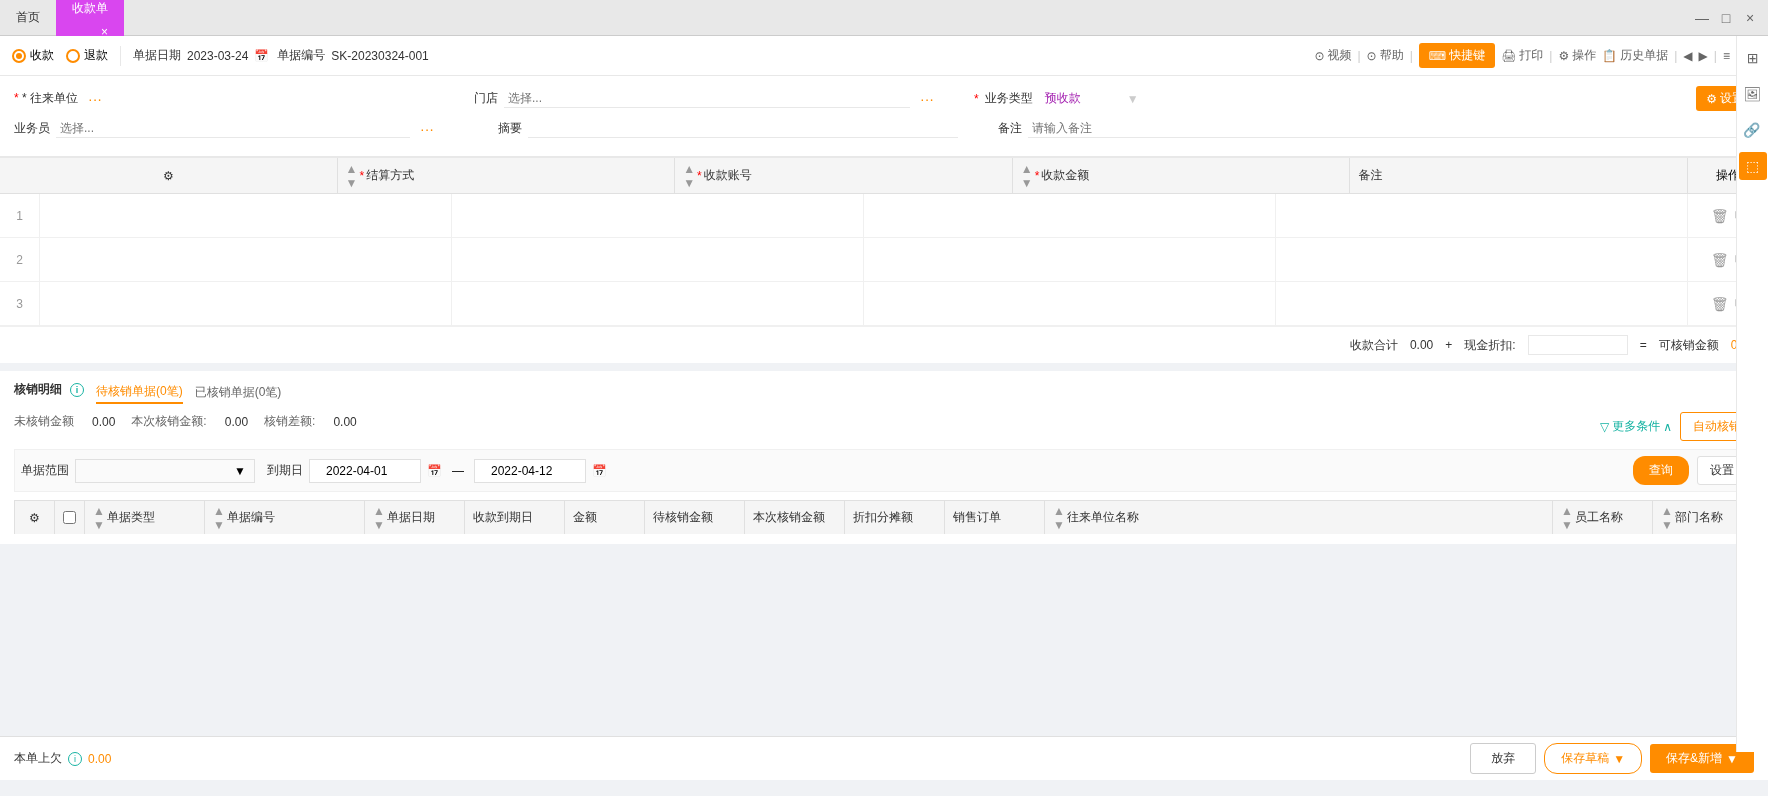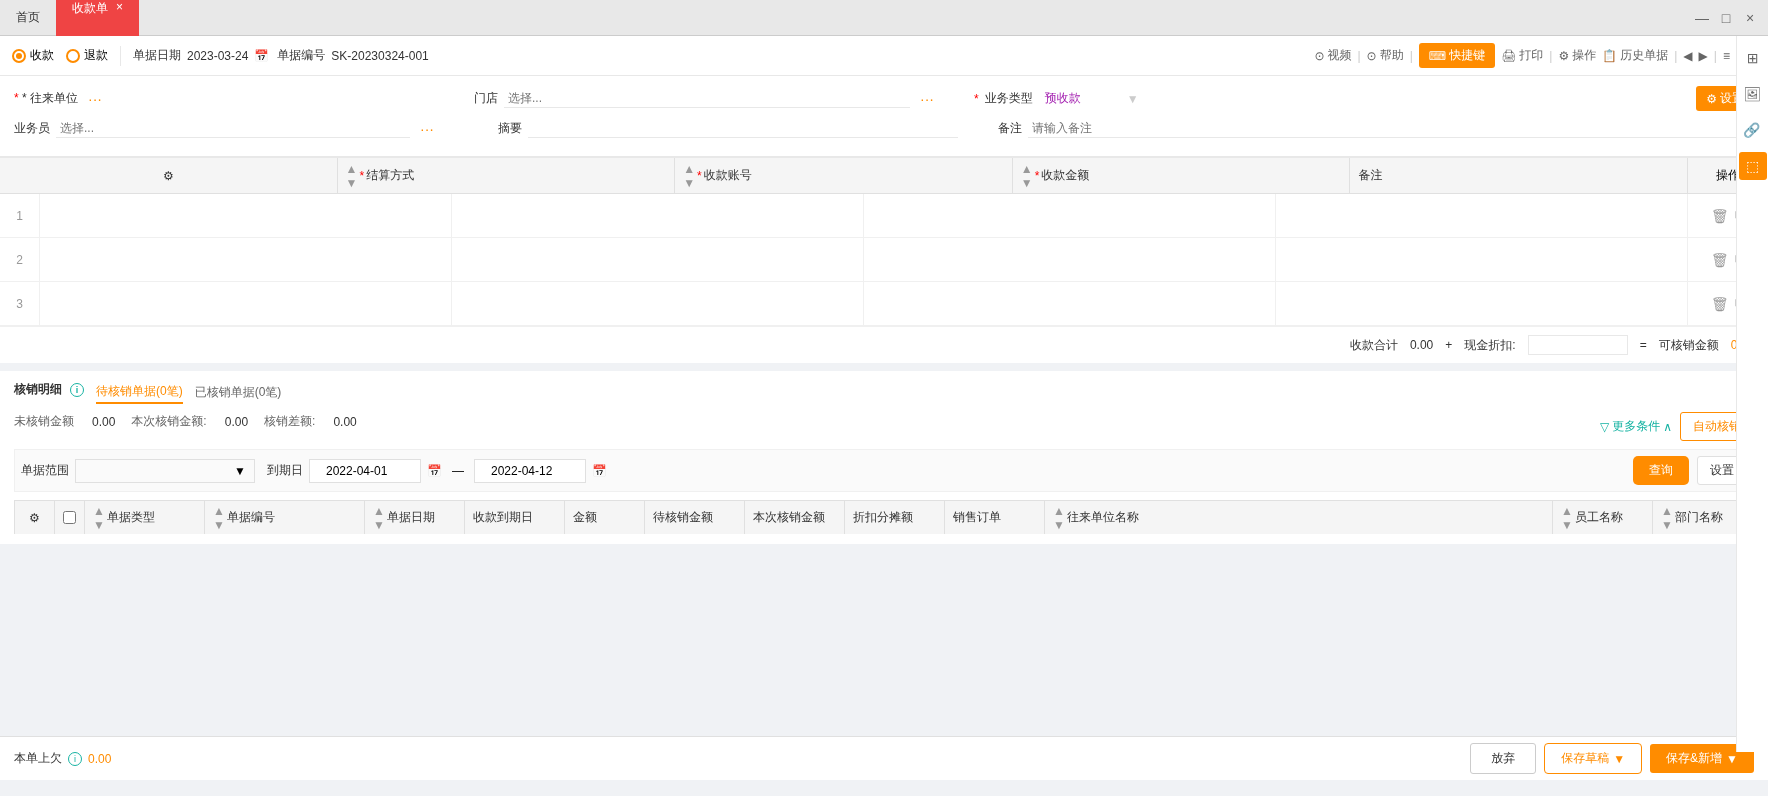--- a/index.html
+++ b/index.html
@@ -9,22 +9,22 @@
     .tab-bar {
       display: flex; align-items: center;
       background: #e8e8e8; height: 36px;
       border-bottom: 1px solid #ccc;
     }
     .tab-home {
       background: #e8e8e8; padding: 0 16px; height: 35px;
       display: flex; align-items: center; color: #333; cursor: pointer;
     }
     .tab-active {
-      background: #ef4444; color: #fff; padding: 0 16px; height: 36px;
-      display: flex; align-items: flex-start; cursor: pointer; gap: 8px;
+      background: #d946ef; color: #fff; padding: 0 16px; height: 36px;
+      display: flex; align-items: flex-end; cursor: pointer; gap: 8px; flex-direction: column;
     }
     .tab-close { cursor: pointer; font-size: 12px; }
     .tab-bar-right {
       margin-left: auto; display: flex; align-items: center; gap: 4px; padding-right: 8px;
     }
     .win-btn { width: 20px; height: 20px; display: flex; align-items: center; justify-content: center; cursor: pointer; color: #666; font-size: 14px; }
 
     
     .toolbar {
       background: #fff; height: 40px; display: flex; align-items: center;
@@ -95,21 +95,21 @@
     .recon-title { font-size: 14px; font-weight: 600; color: #333; display: flex; align-items: center; gap: 8px; margin-bottom: 8px; }
     .recon-tab { color: #ff8c00; cursor: pointer; border-bottom: 2px solid #ff8c00; padding-bottom: 2px; }
     .recon-tab-inactive { color: #666; cursor: pointer; padding-bottom: 2px; }
     .recon-stats { display: flex; align-items: center; gap: 16px; color: #333; margin-bottom: 10px; }
     .stat-label { color: #666; }
     .stat-value { color: #333; margin-left: 2px; }
     .filter-field { display: flex; align-items: center; gap: 6px; }
     .filter-label { color: #333; white-space: nowrap; }
     .filter-dropdown { display: flex; align-items: center; gap: 4px; border: 1px solid #e0e0e0; padding: 4px 8px; width: 200px; cursor: pointer; }
     .date-input { border: 1px solid #e0e0e0; padding: 4px 16px; outline: none; width: 112px; }
-    .btn-query { background: #ff8c00; color: #fff; border: none; padding: 5px 16px; cursor: pointer; border-radius: 5px; }
+    .btn-query { background: #ff8c00; color: #fff; border: none; padding: 5px 16px; cursor: pointer; border-radius: 12px; }
     .btn-settings2 { border: 1px solid #e0e0e0; background: #fff; color: #333; padding: 5px 12px; cursor: pointer; border-radius: 3px; }
     .more-filter { display: flex; align-items: center; gap: 3px; color: #17b3a3; cursor: pointer; }
     .auto-recon { background: #fff; border: 1px solid #ff8c00; color: #ff8c00; padding: 5px 12px; cursor: pointer; border-radius: 3px; }
 
     
     .recon-table-header { display: flex; background: #f5f5f5; border: 1px solid #e0e0e0; border-bottom: none; height: 34px; align-items: center; }
     .rth { padding: 0 8px; border-right: 1px solid #e0e0e0; height: 100%; display: flex; align-items: center; white-space: nowrap; color: #333; font-weight: 500; }
     .rth-check { width: 30px; min-width: 30px; justify-content: center; }
     .rth-type { width: 120px; min-width: 120px; }
     .rth-num { width: 160px; min-width: 160px; }
@@ -128,21 +128,21 @@
     
     .bottom-bar {
       position: fixed; bottom: 16px; left: 0; right: 0;
       background: #fff; border-top: 1px solid #e0e0e0;
       height: 44px; display: flex; align-items: center; padding: 0 14px;
       justify-content: space-between;
     }
     .bottom-left { display: flex; align-items: center; gap: 6px; color: #333; }
     .bottom-right { display: flex; align-items: center; gap: 8px; }
     .btn-discard { border: 1px solid #ccc; background: #fff; color: #333; padding: 6px 20px; cursor: pointer; border-radius: 3px; }
-    .btn-draft { border: 1px solid #ff8c00; background: #fff; color: #ff8c00; padding: 6px 16px; cursor: pointer; border-radius: 4px; display: flex; align-items: center; gap: 4px; }
+    .btn-draft { border: 1px solid #ff8c00; background: #fff; color: #ff8c00; padding: 6px 16px; cursor: pointer; border-radius: 13px; display: flex; align-items: center; gap: 4px; }
     .btn-save-new { background: #ff8c00; color: #fff; border: none; padding: 6px 16px; cursor: pointer; border-radius: 3px; display: flex; align-items: center; gap: 4px; }
 
     
     .right-sidebar {
       position: fixed; right: 0; top: 36px; bottom: 44px;
       width: 32px; display: flex; flex-direction: column; align-items: center;
       padding-top: 8px; gap: 8px; background: #fff; border-left: 1px solid #e8e8e8;
     }
     .sidebar-icon { width: 28px; height: 28px; display: flex; align-items: center; justify-content: center; cursor: pointer; color: #666; font-size: 14px; border-radius: 3px; }
     .sidebar-icon.active { background: #ff8c00; color: #fff; }

